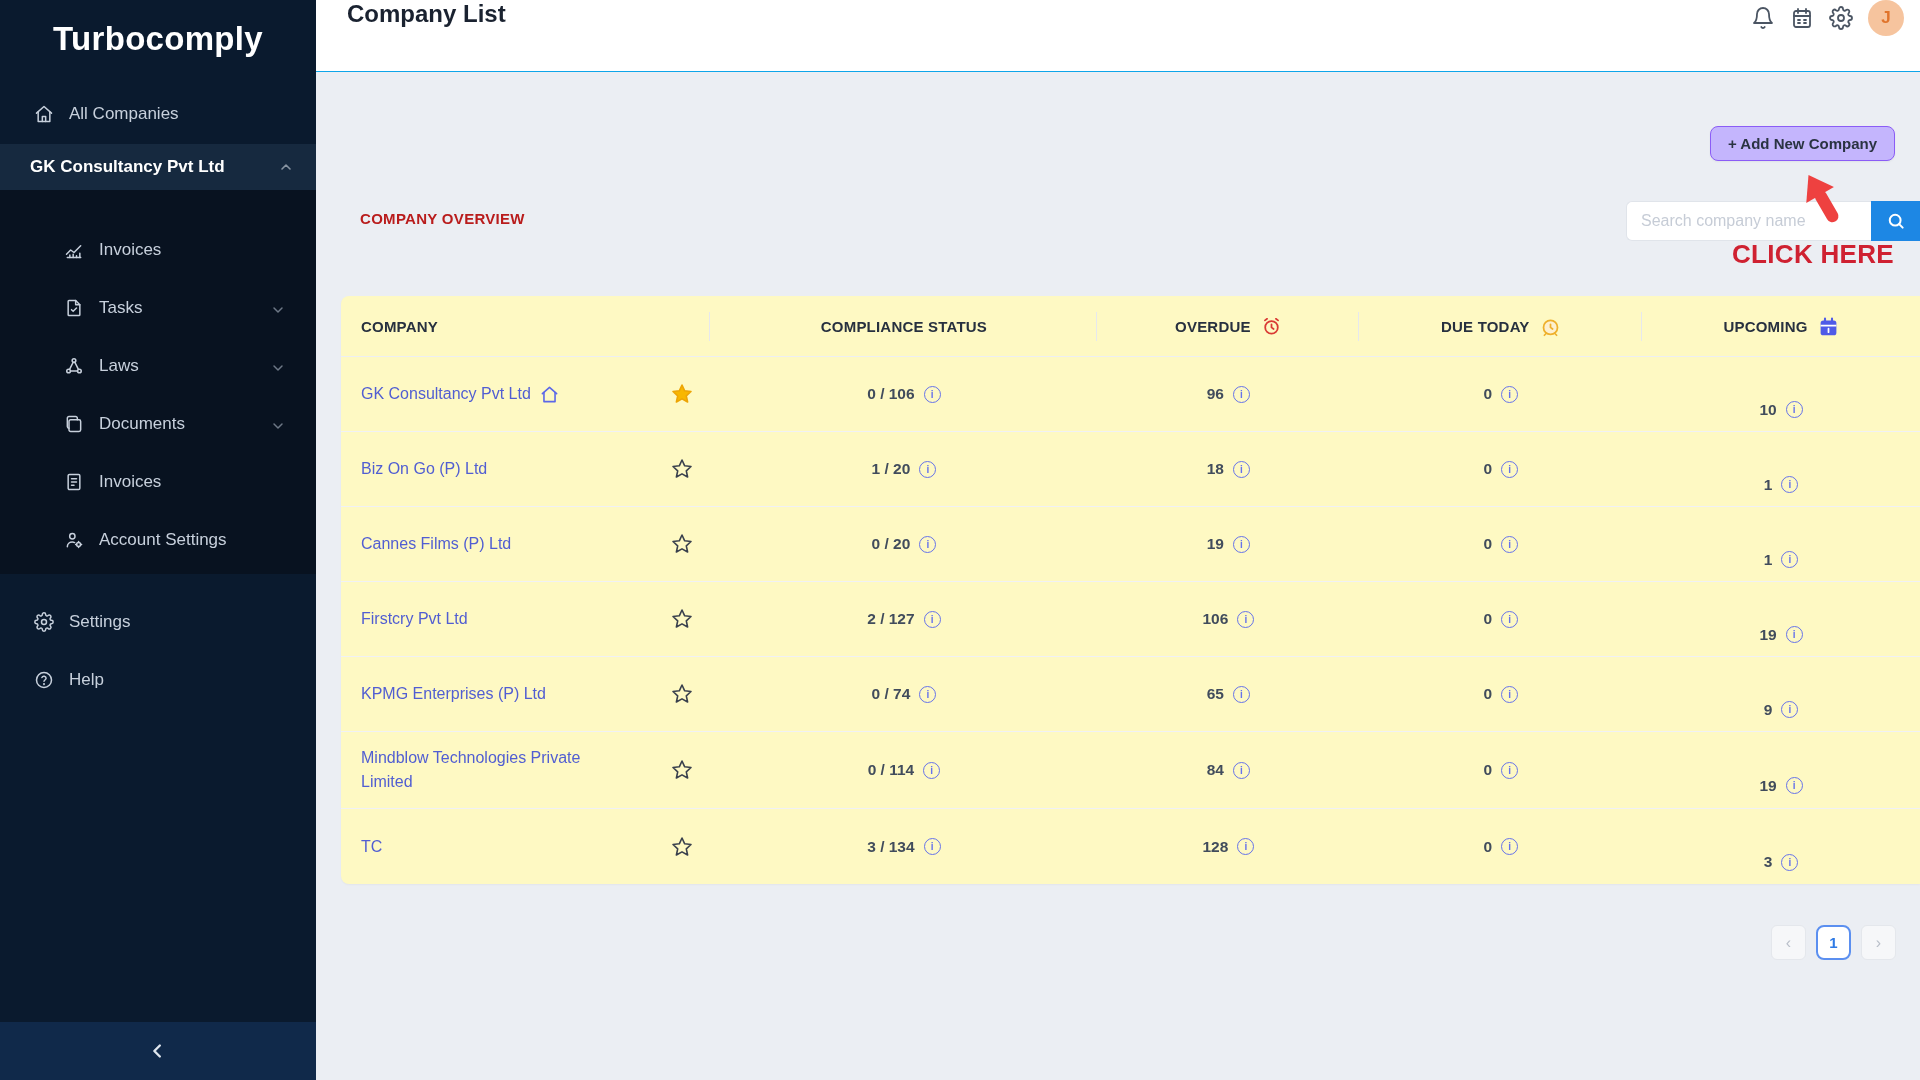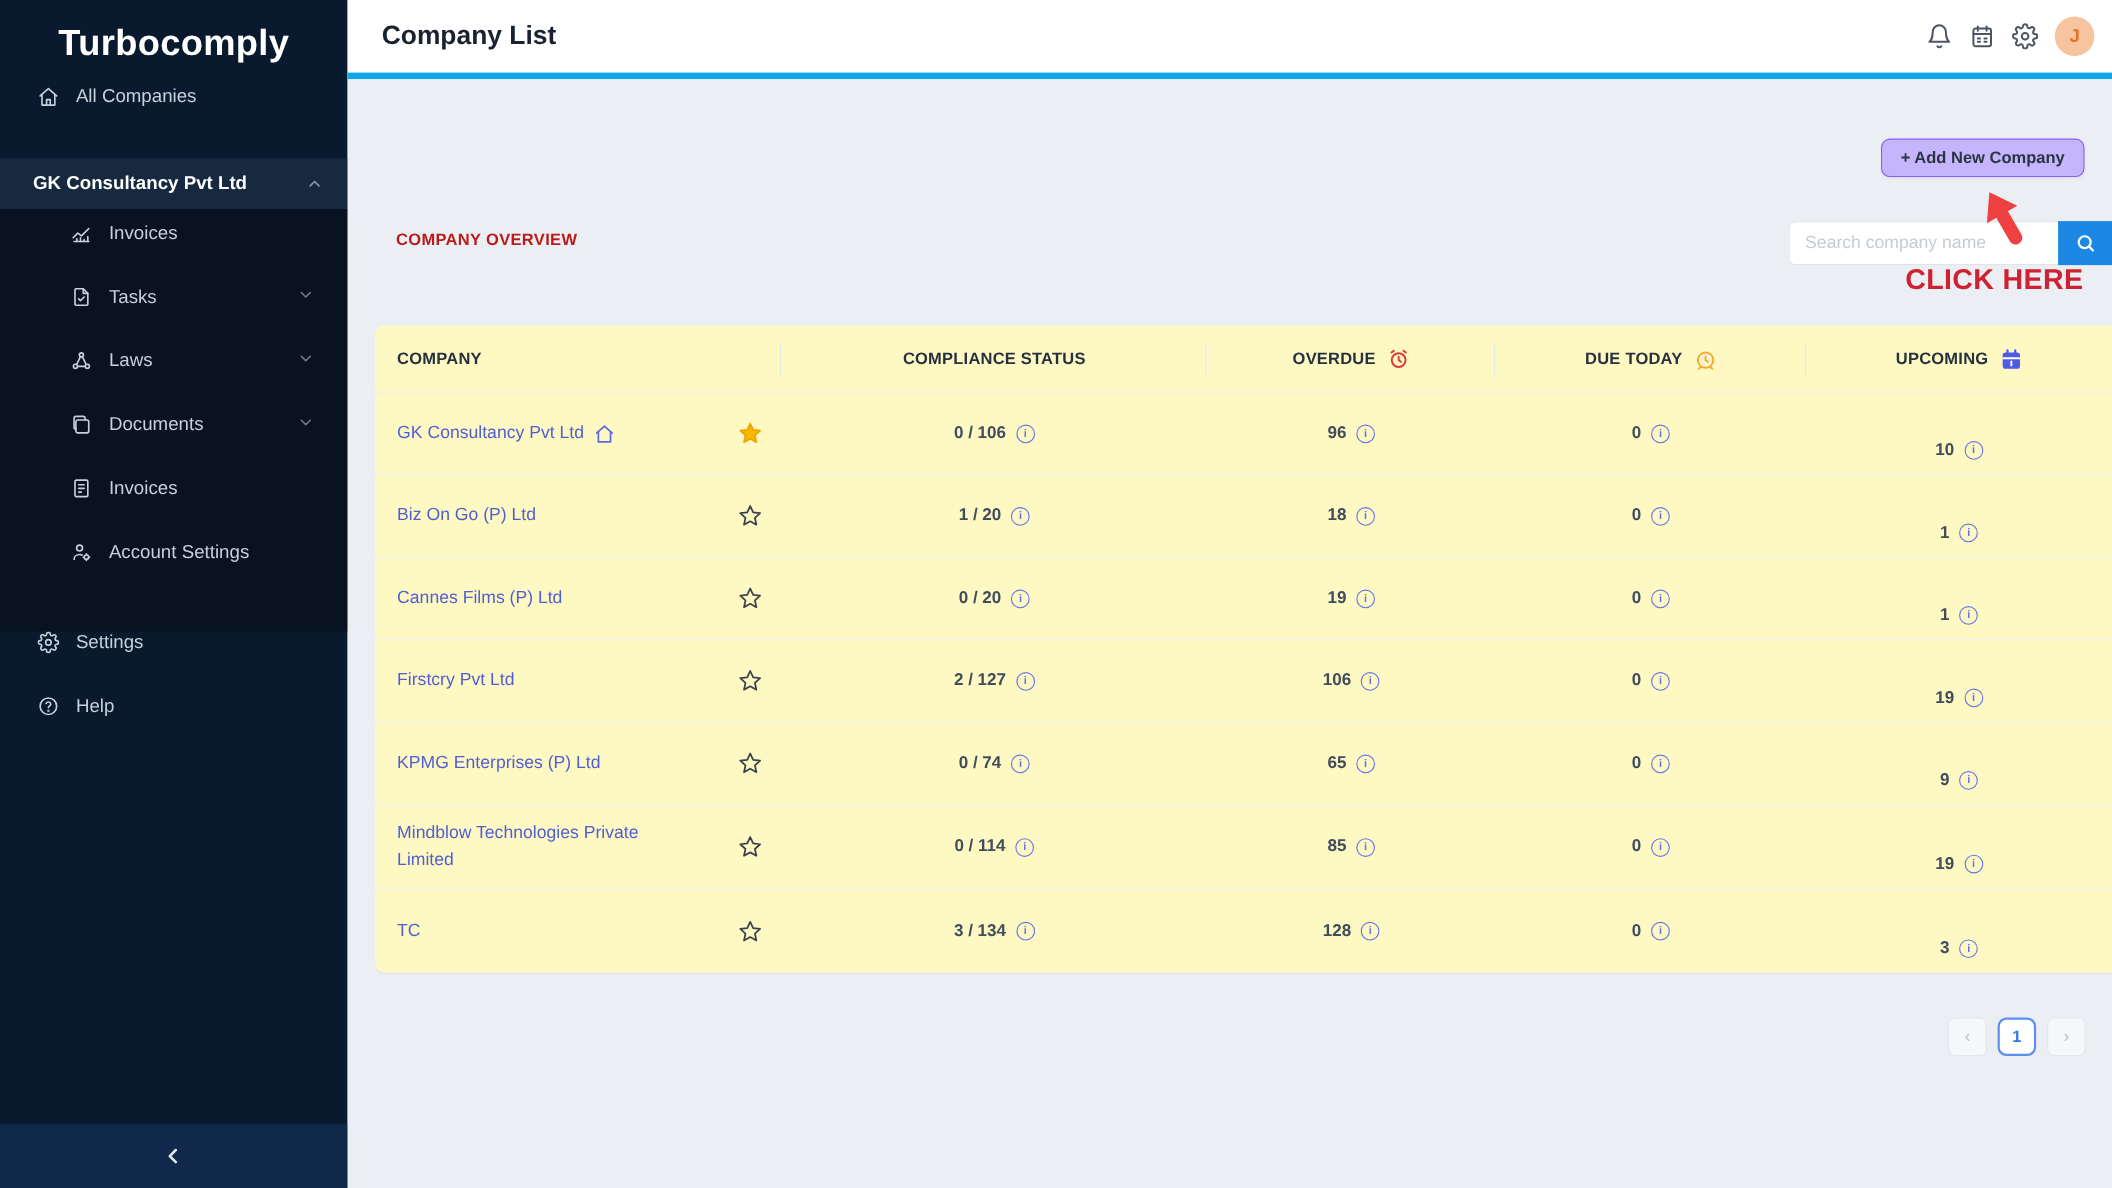--- a/index.html
+++ b/index.html
@@ -2,36 +2,36 @@
 <html><head>
 <meta charset="utf-8">
 <style>
   * { margin:0; padding:0; box-sizing:border-box; }
   html,body { width:1920px; height:1080px; overflow:hidden; }
   body { font-family:"Liberation Sans","DejaVu Sans",sans-serif; background:#ebeef3; display:flex; }
 
   
   .sidebar { width:316px; min-width:316px; height:1080px; background:#0a1a2e; display:flex; flex-direction:column; color:#c7d0dc; }
   .logo { height:78px; display:flex; align-items:center; justify-content:center; font-size:33px; font-weight:700; color:#ffffff; letter-spacing:.3px; }
-  .nav-item { height:46px; display:flex; align-items:flex-start; gap:15px; padding:0 30px 0 34px; font-size:17px; color:#c7d0dc; cursor:pointer; }
+  .nav-item { height:46px; display:flex; align-items:flex-end; gap:15px; padding:0 30px 0 34px; font-size:17px; color:#c7d0dc; cursor:pointer; }
   .nav-item .ic { width:20px; height:20px; flex:none; }
   .nav-item .lbl { flex:1; }
   .chev { width:16px; height:16px; flex:none; opacity:.75; }
   .company-head { margin-top:20px; height:46px; background:#16293f; display:flex; align-items:center; padding:0 22px 0 30px; font-size:17px; font-weight:700; color:#ffffff; cursor:pointer; }
   .company-head .lbl { flex:1; }
   .submenu { background:#081220; padding:12px 0 24px; }
   .submenu .nav-item { padding-left:64px; height:58px; }
   .bottom-nav .nav-item { height:58px; }
   .side-spacer { flex:1; }
   .collapse-bar { height:58px; background:#10294a; display:flex; align-items:center; justify-content:center; cursor:pointer; }
   .collapse-bar svg { width:22px; height:22px; }
 
   
   .main { flex:1; display:flex; flex-direction:column; height:1080px; position:relative; }
-  .topbar { height:72px; background:#ffffff; border-bottom:6px solid #0ea5e9; display:flex; align-items:center; padding:0 16px 0 31px; }
+  .topbar { height:72px; background:#ffffff; border-bottom:1px solid #0ea5e9; display:flex; align-items:flex-start; padding:0 16px 0 31px; }
   .page-title { font-size:24px; font-weight:700; color:#1a2230; flex:1; }
   .topbar-icons { display:flex; align-items:center; gap:15px; }
   .tb-icon { width:24px; height:24px; color:#4b5563; cursor:pointer; display:flex; align-items:center; justify-content:center; }
   .avatar { width:36px; height:36px; border-radius:50%; background:#f6c49e; color:#e0742c; font-weight:700; font-size:17px; display:flex; align-items:center; justify-content:center; cursor:pointer; }
 
   .content { position:relative; flex:1; background:#ebeef3; }
 
   .add-btn { position:absolute; top:54px; right:25px; height:35px; background:#c4b5fd; border:1px solid #8b5cf6; border-radius:8px; padding:0 17px; font-size:15px; font-weight:600; color:#2a3342; display:flex; align-items:center; box-shadow:0 1px 2px rgba(16,24,40,.05); cursor:pointer; }
 
   .overview-label { position:absolute; top:138px; left:44px; font-size:15px; font-weight:700; letter-spacing:.3px; color:#b91c1c; }
@@ -425,21 +425,21 @@
     <div class="cell c-star">
       <svg viewBox="0 0 24 24">
                 <path d="M12 3l2.7 5.8 6.3.7-4.7 4.3 1.3 6.2L12 16.9 6.4 20l1.3-6.2L3 9.5l6.3-.7z"></path>
               </svg>
     </div>
     <div class="cell c-num c-compliance">
       <span class="num">0 / 114</span>
       <span class="info">i</span>
     </div>
     <div class="cell c-num c-overdue">
-      <span class="num">85</span>
+      <span class="num">84</span>
       <span class="info">i</span>
     </div>
     <div class="cell c-num c-due">
       <span class="num">0</span>
       <span class="info">i</span>
     </div>
     <div class="cell c-num c-upcoming">
       <span class="num">19</span>
       <span class="info">i</span>
     </div>

